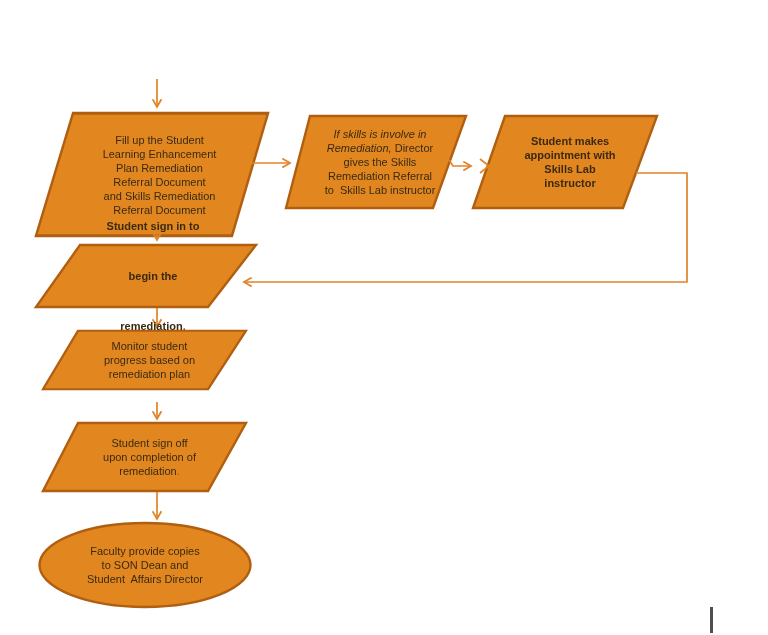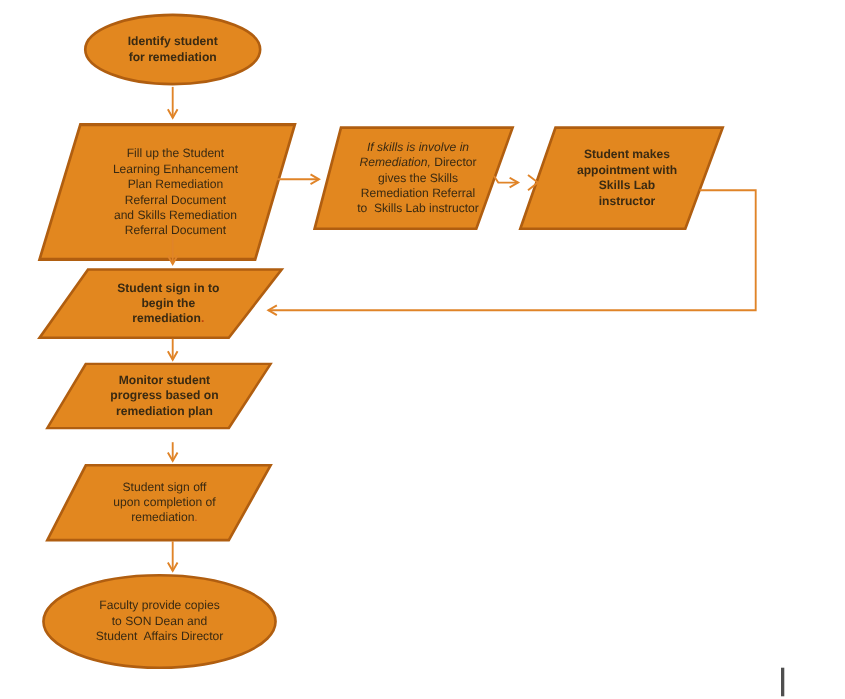--- a/index.html
+++ b/index.html
@@ -18,24 +18,24 @@
     font-size:11px;line-height:14px;color:var(--text,#3A2A12);
     text-align:center;white-space:pre;z-index:2;
   }
   .node .txt.bold{font-weight:bold;}
   
   #n-start{left:76px;top:12px;width:162px;height:66px;}
   #n-fill{left:35px;top:112px;width:235px;height:125px;}
   #n-skills{left:285px;top:115px;width:182px;height:94px;}
   #n-appt{left:470px;top:115px;width:190px;height:94px;}
   #n-signin{left:35px;top:244px;width:222px;height:64px;}
-  #n-monitor{left:42px;top:330px;width:205px;height:60px;font-weight:bold;}
+  #n-monitor{left:42px;top:330px;width:205px;height:60px;}
   #n-signoff{left:42px;top:422px;width:205px;height:70px;}
   #n-end{left:38px;top:522px;width:214px;height:86px;}
-  #n-signin .txt{padding-left:14px;}
+  #n-signin .txt{padding-left:14px;gap:36px;}
   #n-fill .txt{padding-left:14px;}
   #n-monitor .txt{padding-left:10px;}
   #n-signoff .txt{padding-left:10px;}
   #n-skills .txt{padding-left:8px;}
   #n-appt .txt{padding-left:10px;font-weight:bold;}
   #connector-layer{position:absolute;left:0;top:0;width:768px;height:635px;z-index:1;pointer-events:none;}
   #connector-layer *{stroke:var(--connector,#E08428);fill:none;stroke-width:1.7px;}
   #text-cursor{position:absolute;left:710px;top:607px;width:3px;height:26px;background:var(--cursor,#4F4F4F);}
   .shape polygon,.shape ellipse{fill:var(--fill,#E2871F);stroke:var(--border,#B05E10);stroke-width:2.4px;}
 </style>
@@ -54,26 +54,20 @@
     <path d="M157,213 L157,240" marker-end="url(#arrow)"></path>
     <path d="M252,163 L290,163" marker-end="url(#arrow)"></path>
     <path d="M449,160 L453,166 L471,166" marker-end="url(#arrow)"></path>
     <path d="M480,159 L489,166 L480,173"></path>
     <path d="M636,173 L687,173 L687,282 L244,282" marker-end="url(#arrow)"></path>
     <path d="M157,308 L157,327" marker-end="url(#arrow)"></path>
     <path d="M157,402 L157,419" marker-end="url(#arrow)"></path>
     <path d="M157,492 L157,519" marker-end="url(#arrow)"></path>
   </svg>
 
-  <div class="node" id="n-start">
-    <svg class="shape" viewBox="0 0 162 66" preserveAspectRatio="none">
-      <ellipse cx="81" cy="33" rx="79.5" ry="31.5"></ellipse>
-    </svg>
-    <div class="txt bold"><div><span>Identify student</span></div><div><span>for remediation</span></div></div>
-  </div>
 
   <div class="node" id="n-fill">
     <svg class="shape" viewBox="0 0 235 100" preserveAspectRatio="none">
       <polygon points="38,1 233,1 197,99 1,99"></polygon>
     </svg>
     <div class="txt"><div><span>Fill up the Student</span></div><div><span>Learning Enhancement</span></div><div><span>Plan Remediation</span></div><div><span>Referral Document</span></div><div><span>and Skills Remediation</span></div><div><span>Referral Document</span></div></div>
   </div>
 
   <div class="node" id="n-skills">
     <svg class="shape" viewBox="0 0 182 94" preserveAspectRatio="none">

